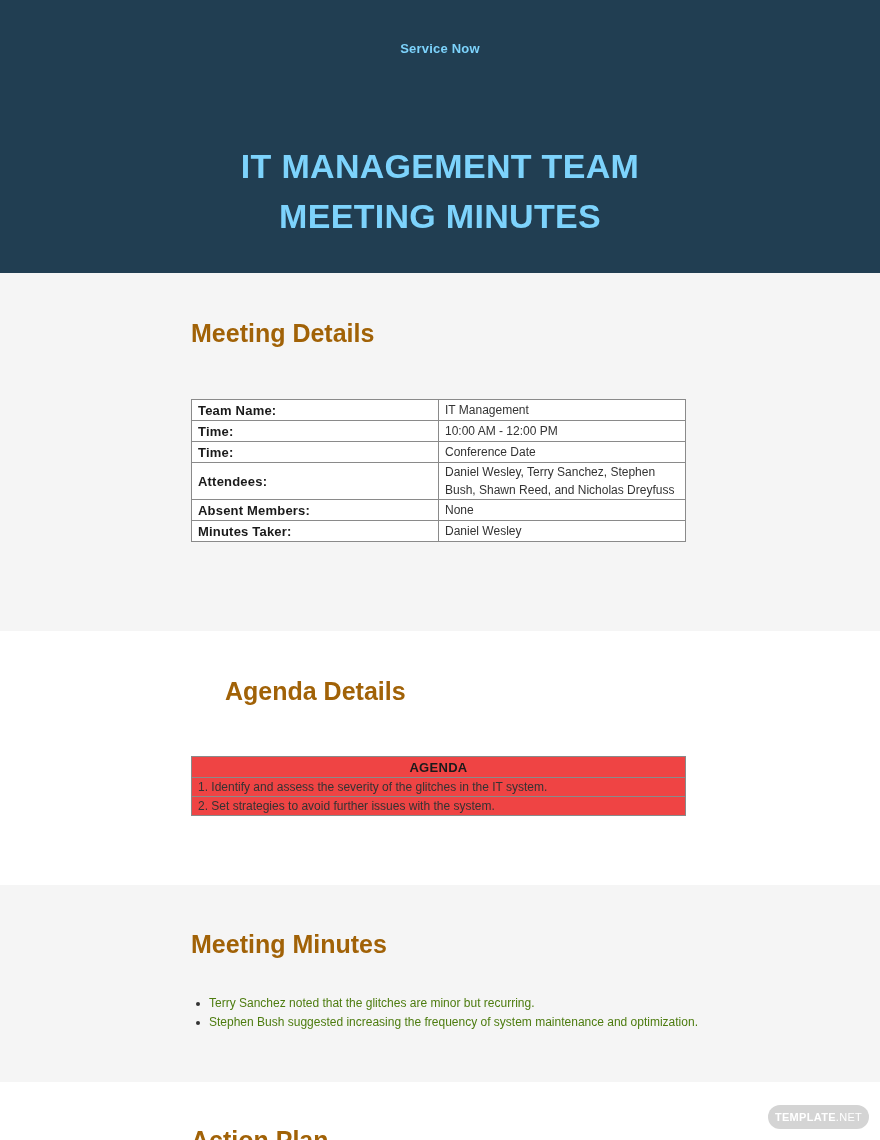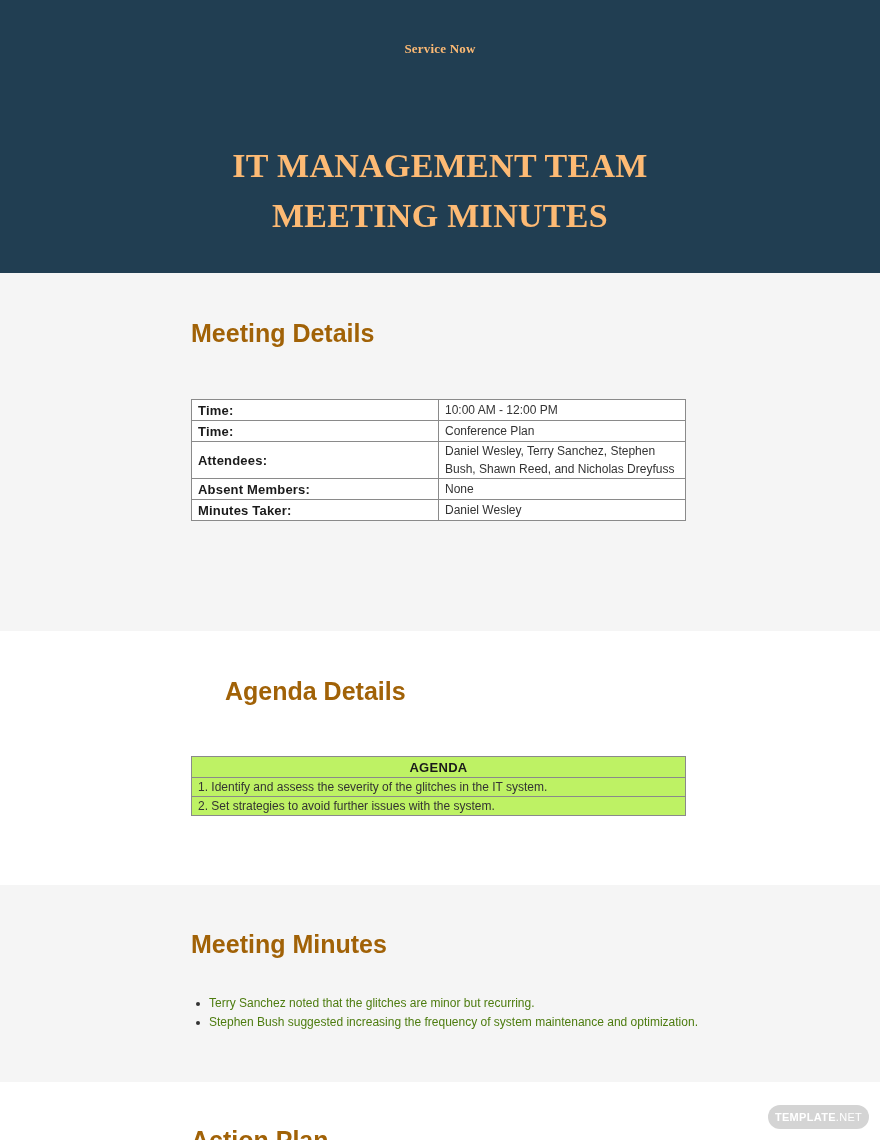--- a/index.html
+++ b/index.html
@@ -1,21 +1,21 @@
 <!DOCTYPE html>
 <html><head>
   <meta charset="utf-8">
   <style>
     * { box-sizing: border-box; margin: 0; padding: 0; }
     html, body { width: 880px; height: 1140px; overflow: hidden; background: #ffffff; }
     body { font-family: "Liberation Sans", sans-serif; color: #222; }
 
     .hero {
       position: absolute; left: 0; top: 0; width: 880px; height: 273px;
-      background: #213e52; color: #fdba74; text-align: center; font-family: Liberation Serif, serif;
+      background: #213e52; color: #7dd3fc; text-align: center;
     }
     .hero .brand {
       position: absolute; top: 41px; left: 0; width: 100%;
       font-size: 13px; font-weight: bold; letter-spacing: 0.2px;
     }
     .hero .title {
       position: absolute; top: 141px; left: 0; width: 100%;
       font-size: 34px; font-weight: bold; line-height: 50px; letter-spacing: 0.3px;
     }
 
@@ -36,21 +36,21 @@
     table.details td {
       border: 1px solid #8a8a8a; padding: 0 6px; vertical-align: middle;
     }
     table.details td.k { width: 247px; font-weight: bold; font-size: 13px; color: #1a1a1a; letter-spacing: 0.2px; }
     table.details td.v { color: #333; line-height: 18px; }
     table.details tr { height: 21px; }
     table.details tr.tall { height: 37px; }
 
     table.agenda {
       position: absolute; left: 191px; width: 495px;
-      border-collapse: collapse; background: #bef264; font-size: 12px;
+      border-collapse: collapse; background: #ef4444; font-size: 12px;
     }
     table.agenda td, table.agenda th {
       border: 1px solid #8a8a8a; padding: 0 6px; height: 19px; color: #333;
     }
     table.agenda th { font-size: 13px; font-weight: bold; color: #1a1a1a; text-align: center; height: 21px; letter-spacing: 0.3px; }
 
     ul.minutes {
       position: absolute; left: 209px; top: 109px; font-size: 12px; color: #4d7c0f; list-style: none;
     }
     ul.minutes li { position: relative; line-height: 19px; }
@@ -73,27 +73,31 @@
   <div class="title">
     <div>IT MANAGEMENT TEAM</div>
     <div>MEETING MINUTES</div>
   </div>
 </div>
 
 <div class="section gray" style="top:273px;height:358px;">
   <div class="h2" style="top:46px;">Meeting Details</div>
   <table class="details" style="top:126px;">
     <tbody>
+        <tr>
+      <td class="k">Team Name:</td>
+      <td class="v">IT Management</td>
+    </tr>
     <tr>
       <td class="k">Time:</td>
       <td class="v">10:00 AM - 12:00 PM</td>
     </tr>
     <tr>
       <td class="k">Time:</td>
-      <td class="v">Conference Plan</td>
+      <td class="v">Conference Date</td>
     </tr>
     <tr class="tall">
       <td class="k">Attendees:</td>
       <td class="v">Daniel Wesley, Terry Sanchez, Stephen Bush, Shawn Reed, and Nicholas Dreyfuss</td>
     </tr>
     <tr>
       <td class="k">Absent Members:</td>
       <td class="v">None</td>
     </tr>
     <tr>

